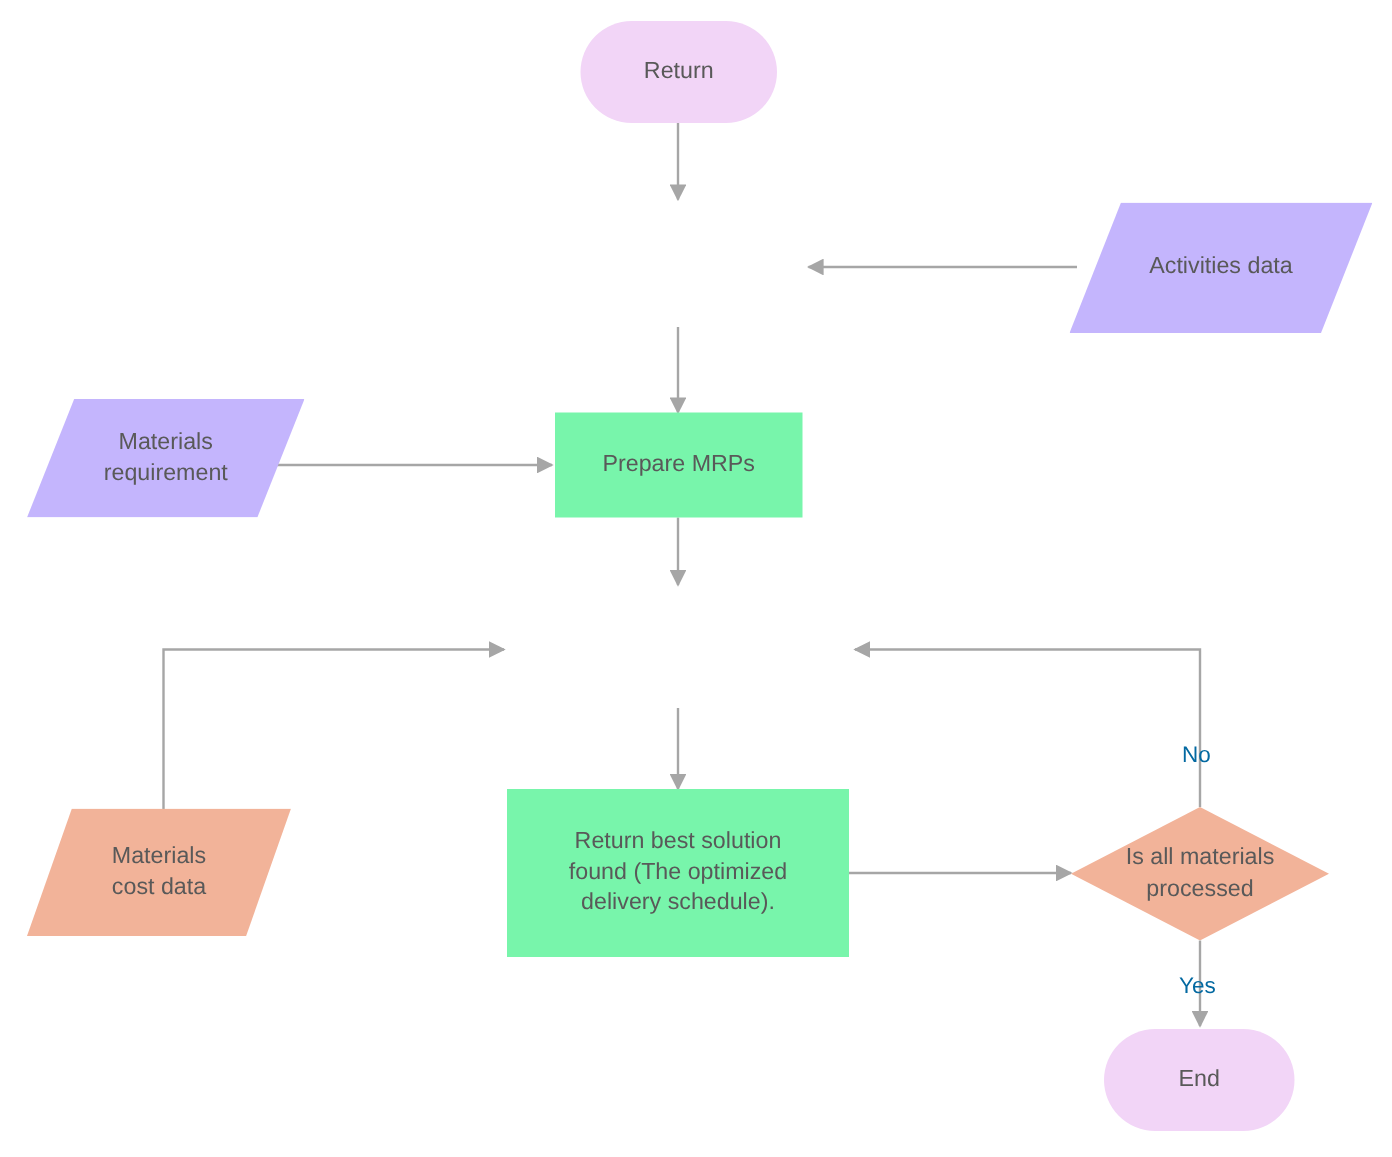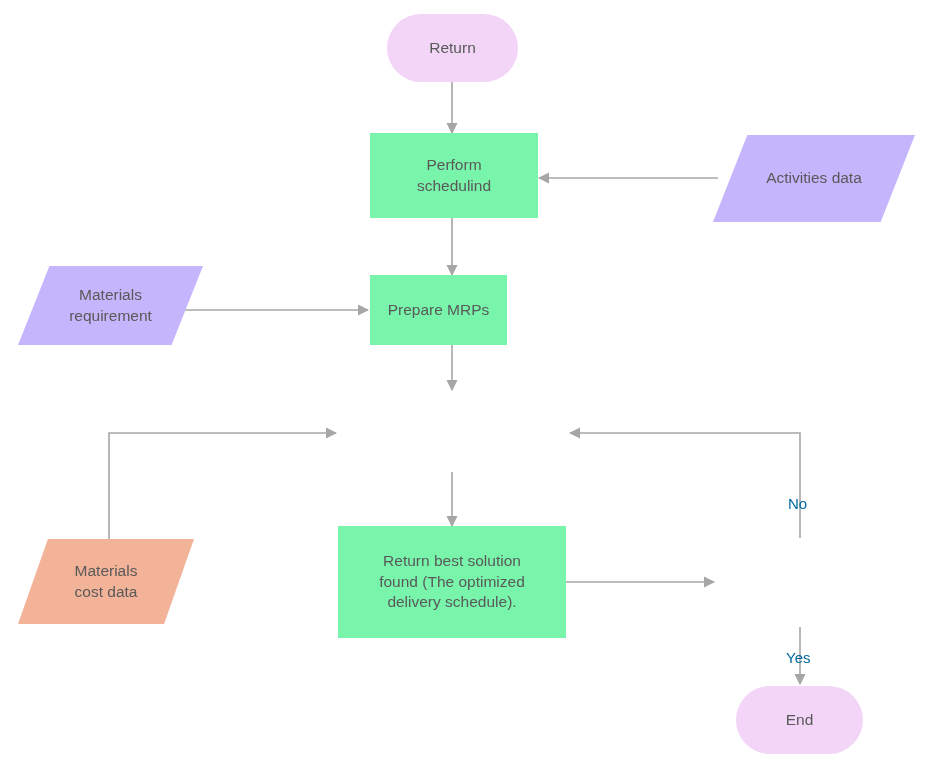--- a/index.html
+++ b/index.html
@@ -91,50 +91,50 @@
       <path d="M 566 582 L 714 582"></path>
       <path d="M 800 538 L 800 433 L 570 433"></path>
       <path d="M 800 627 L 800 684"></path>
     </g>
   </svg>
 
   <div class="node shape-terminator" style="left:387px; top:14px; width:131px; height:68px;">
     <span>Return</span>
   </div>
 
-  <div class="node shape-process" style="left:370px; top:133px; width:168px; height:85px;">
-    <span>Perform
-schedulind</span>
-  </div>
 
   <div class="node shape-data-yellow skew" style="left:713px; top:135px; width:202px; height:87px;">
     <span>Activities data</span>
   </div>
 
   <div class="node shape-data-yellow skew" style="left:18px; top:266px; width:185px; height:79px;">
     <span>Materials
 requirement</span>
   </div>
 
-  <div class="node shape-process" style="left:370px; top:275px; width:137px; height:70px;">
+  <div class="node shape-process" style="left:370px; top:275px; width:165px; height:70px;">
     <span>Prepare MRPs</span>
   </div>
 
 
   <div class="node shape-data-salmon skew" style="left:18px; top:539px; width:176px; height:85px;">
     <span>Materials
 cost data</span>
   </div>
 
   <div class="node shape-process" style="left:338px; top:526px; width:228px; height:112px;">
     <span>Return best solution
 found (The optimized
 delivery schedule).</span>
   </div>
 
+  <div class="node shape-decision diamond" style="left:714px; top:538px; width:172px; height:89px;">
+    <span>Is all materials
+processed</span>
+  </div>
 
   <div class="node shape-terminator" style="left:736px; top:686px; width:127px; height:68px;">
     <span>End</span>
   </div>
 
   <div class="edge-label" style="left:788px; top:495px;">No</div>
 
   <div class="edge-label" style="left:786px; top:649px;">Yes</div>
 
 </div>

